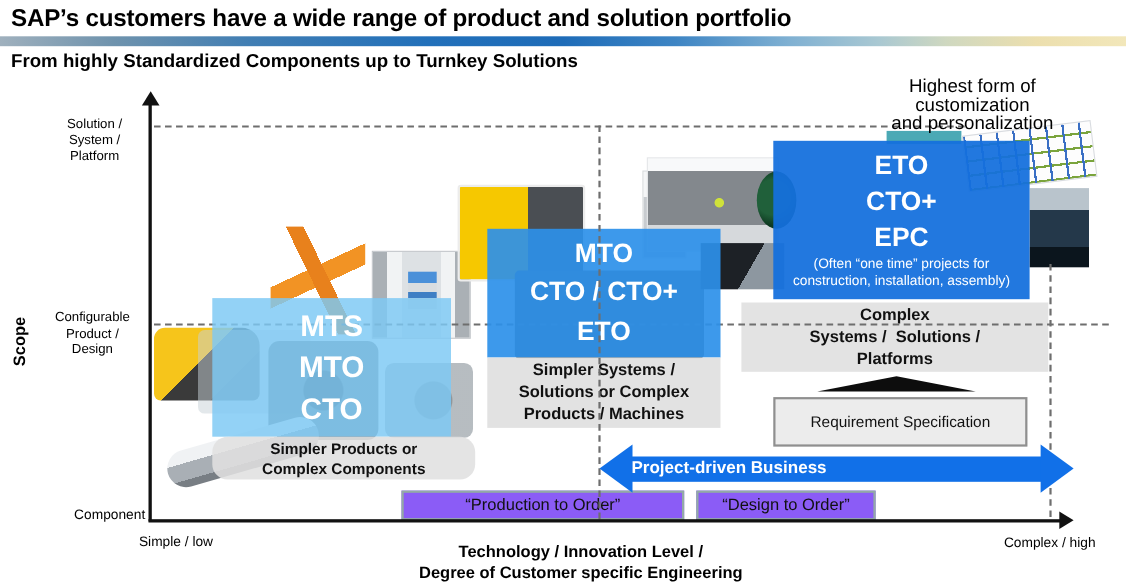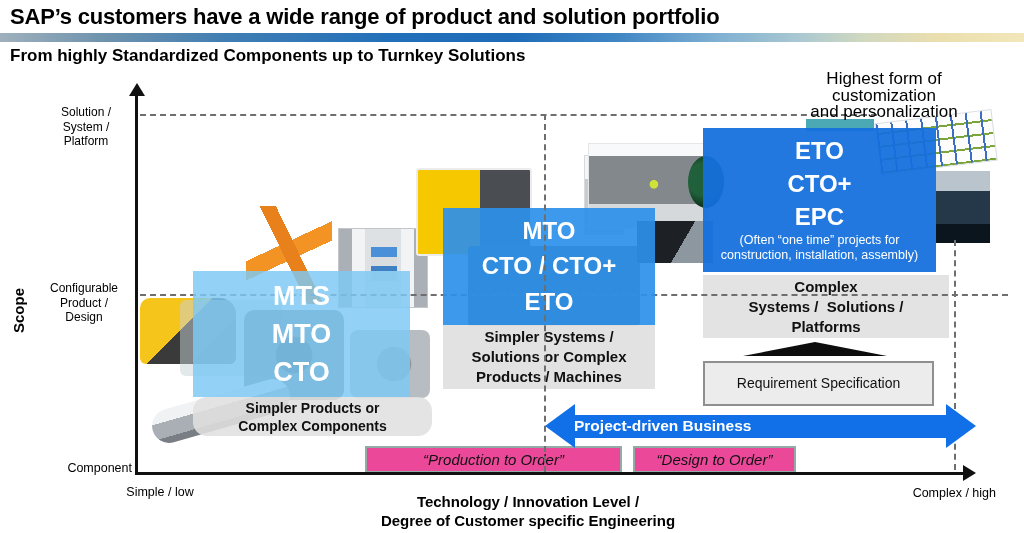--- a/index.html
+++ b/index.html
@@ -64,38 +64,38 @@
   
   .mts-box { left:193px; top:271px; width:217px; height:126px; background:rgba(125,201,244,.83); font-size:27px; padding:6px 0; }
   .mts-cap { left:193px; top:397px; width:239px; height:39px; background:rgba(224,224,224,.88);border-radius:14px; }
   .mts-cap .cap-line { font-size:14px; line-height:18px; }
   .mto-box { left:443px; top:208px; width:212px; height:117px; background:rgba(45,144,233,.92); font-size:24px; padding:5px 0; }
   .mto-cap { left:443px; top:325px; width:212px; height:64px; background:rgba(224,224,224,.95); }
   .mto-cap .cap-line { font-size:15px; line-height:20px; }
   .eto-box { left:703px; top:128px; width:233px; height:144px; background:rgba(20,112,221,.94); justify-content:flex-start; padding-top:6px; }
   .eto-box .big { font-size:24px; line-height:33px; }
   .eto-note { color:#fff; font-size:12.5px; line-height:15px; white-space:pre; }
-  .eto-cap { left:703px; top:275px; width:246px; height:63px; background:rgba(224,224,224,.9); }
+  .eto-cap { left:674px; top:275px; width:279px; height:63px; background:rgba(224,224,224,.9); }
   .eto-cap .cap-line { font-size:15px; line-height:20px; }
 
   .triangle-up { position:absolute; z-index:4; left:743px; top:342px; width:0; height:0;
     border-left:72px solid transparent; border-right:72px solid transparent; border-bottom:14px solid #0d0d0d; }
   .final-box { left:703px; top:361px; width:231px; height:45px; background:#ececec; border:2px solid #8f8f8f; z-index:4; }
   .final-box .fin-line { font-size:14px; line-height:19px; color:#111; }
 
   
   .arrow-body { left:574px; top:415px; width:374px; height:23px; background:#1170e8; }
   .arrow-head-l { left:545px; top:404px; width:0; height:0;
     border-top:22px solid transparent; border-bottom:22px solid transparent; border-right:30px solid #1170e8; }
   .arrow-head-r { left:946px; top:404px; width:0; height:0;
     border-top:22px solid transparent; border-bottom:22px solid transparent; border-left:30px solid #1170e8; }
   .arrow-label { left:574px; top:417px; width:374px; text-align:left; color:#fff; font-weight:bold; font-size:15.5px; }
 
-  .teal { position:absolute; z-index:4; top:446px; height:27px; background:#ec4899; border:2px solid #93aaa6;
-    display:flex; align-items:center; justify-content:center; font-style:italic; font-size:15px; color:#111; }
+  .teal { position:absolute; z-index:4; top:446px; height:27px; background:#8b5cf6; border:2px solid #93aaa6;
+    display:flex; align-items:center; justify-content:center; font-size:15px; color:#111; }
   .teal-prod { left:365px; width:257px; }
   .teal-des { left:633px; width:163px; }
 
   
   .y-line { left:135px; top:94px; width:3px; height:380px; background:#111; }
   .y-head { left:129px; top:83px; width:0; height:0; border-left:8px solid transparent; border-right:8px solid transparent; border-bottom:13px solid #111; }
   .x-line { left:135px; top:472px; width:830px; height:3px; background:#111; }
   .x-head { left:963px; top:465px; width:0; height:0; border-top:8px solid transparent; border-bottom:8px solid transparent; border-left:13px solid #111; }
 
   .highest { left:774px; top:71px; width:220px; text-align:center; font-size:17px; line-height:16.5px; color:#000; }

